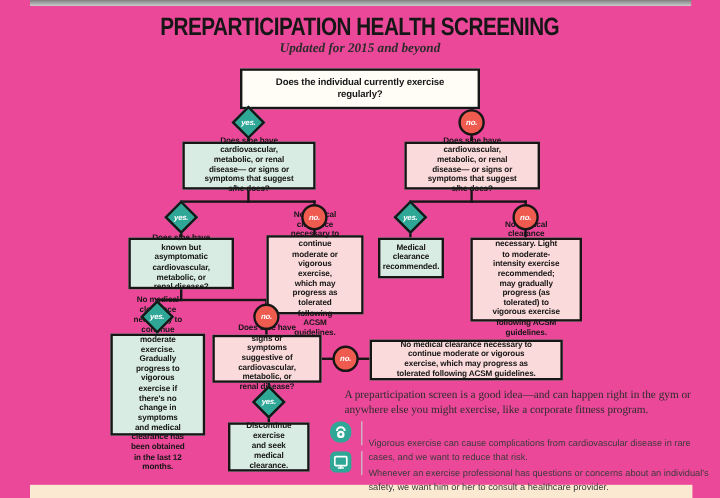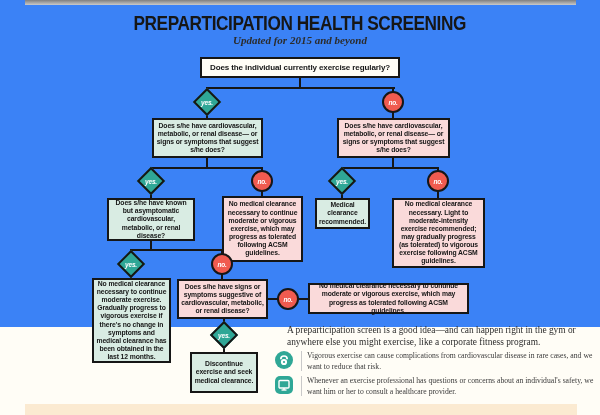--- a/index.html
+++ b/index.html
@@ -1,52 +1,52 @@
 <!DOCTYPE html>
 <html><head>
 <meta charset="utf-8">
 <style>
   html,body{margin:0;padding:0;}
   body{width:600px;height:415px;overflow:hidden;background:#fffdf6;font-family:"Liberation Sans",sans-serif;}
-  #stage{position:relative;width:600px;height:327px;background:#3b82f6;}
+  #stage{position:relative;width:600px;height:415px;background:#ec4899;}
 
   .topbar{position:absolute;left:25px;top:0;width:551px;height:5px;
           background:linear-gradient(#7f7f7f,#cacaca);}
   .bottombar{position:absolute;left:25px;top:404px;width:552px;height:11px;background:#fbead1;}
 
   .title{position:absolute;left:0;top:11px;width:600px;text-align:center;
          font-weight:bold;font-size:21px;color:#161616;letter-spacing:-.5px;}
   .title span{display:inline-block;transform:scaleX(.82);transform-origin:50% 50%;white-space:nowrap;}
   .subtitle{position:absolute;left:0;top:34px;width:600px;text-align:center;
             font-family:"Liberation Serif",serif;font-style:italic;font-weight:bold;
             font-size:11px;color:#2c2c2c;}
 
   .box{position:absolute;box-sizing:border-box;border:2px solid #161616;
        display:flex;align-items:center;justify-content:center;text-align:center;
        font-weight:bold;font-size:6.8px;line-height:1.2;letter-spacing:-.1px;
-       color:#161616;padding:2px;}
+       color:#161616;padding:15px;}
   .white{background:#fffdf6;}
   .teal{background:#d9ece3;}
   .pink{background:#fadada;}
 
   .line{position:absolute;background:#161616;}
 
   .marker{position:absolute;width:26px;height:26px;margin-left:-13px;margin-top:-13px;
           display:flex;align-items:center;justify-content:center;}
   .marker .shape{position:absolute;}
   .marker.diamond .shape{width:16px;height:16px;background:#2fa796;border:2px solid #161616;transform:rotate(45deg);}
   .marker.circle  .shape{width:18px;height:18px;background:#f05b50;border:2px solid #161616;border-radius:50%;}
   .marker .label{position:relative;color:#fff;font-style:italic;font-weight:bold;font-size:6.5px;letter-spacing:-.2px;}
 
   .footer-para{position:absolute;left:287px;top:324px;width:324px;
                font-family:"Liberation Serif",serif;font-size:9.4px;line-height:1.32;color:#2d2d2d;}
   .bullet-icon{position:absolute;width:18px;height:18px;}
   .bullet-div{position:absolute;width:1px;background:#c9c9c9;height:20px;}
-  .bullet-text{position:absolute;font-family:Liberation Serif, serif;font-size:7.7px;
-               line-height:1.4;color:#3a3a3a;width:288px;}
+  .bullet-text{position:absolute;font-family:Liberation Sans, sans-serif;font-size:7.7px;
+               line-height:1.4;color:#3a3a3a;width:288px;margin-top:14px;}
 </style>
 </head>
 <body>
 
 <div id="stage">
 
   <div class="topbar"></div>
   <div class="bottombar"></div>
 
   <div class="title"><span>PREPARTICIPATION HEALTH SCREENING</span></div>

